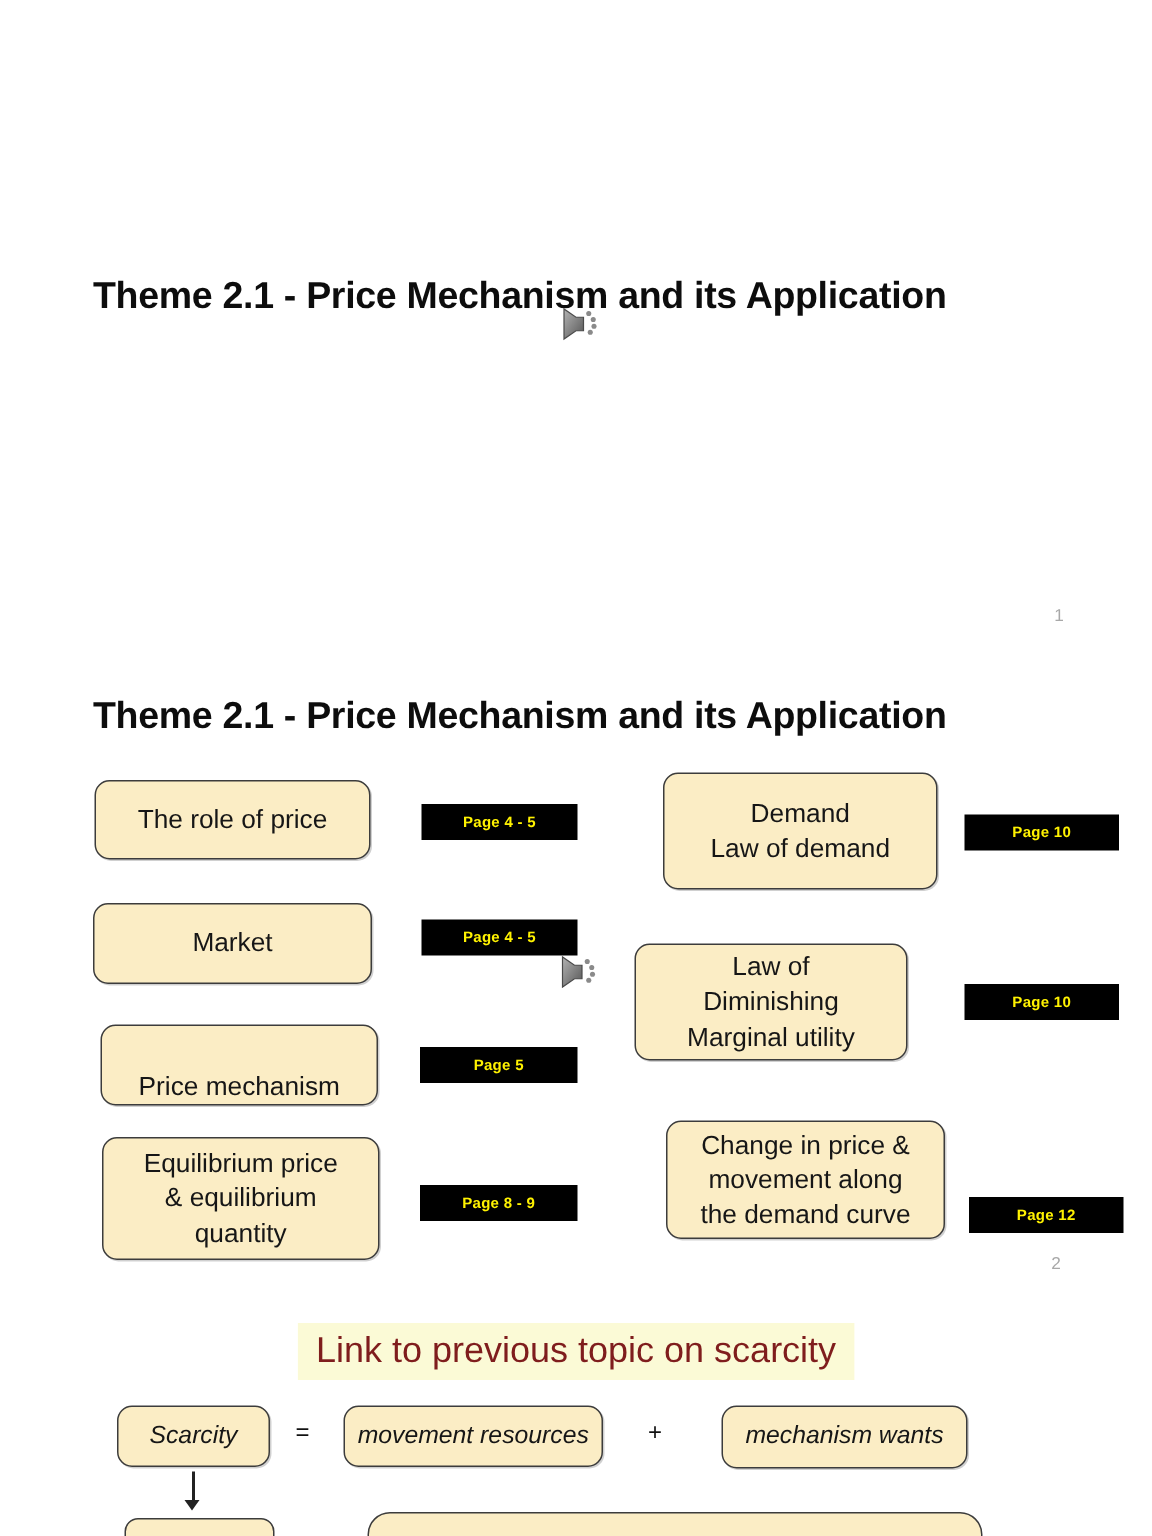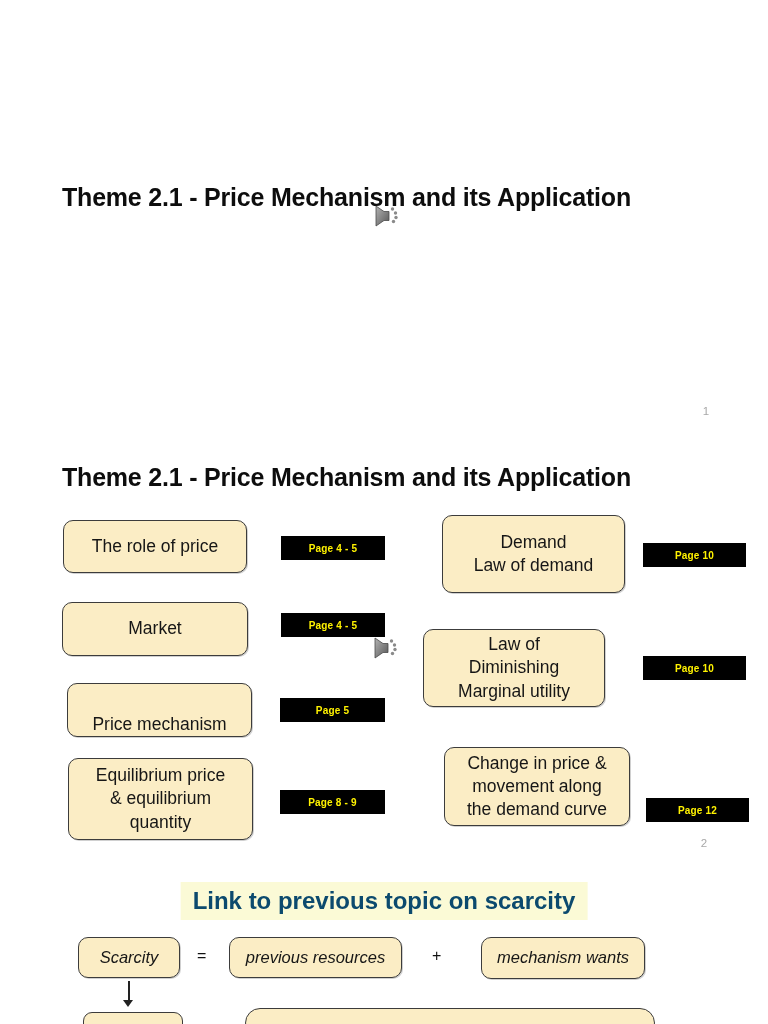--- a/index.html
+++ b/index.html
@@ -31,22 +31,22 @@
 
   .page-num {
     position:absolute; width:20px; text-align:center;
     font-size:11.5px; color:#a8a8a8;
   }
 
   .speaker { position:absolute; width:28px; height:28px; }
 
   .highlight-title {
     position:absolute; top:882px; left:50%; transform:translateX(-50%);
-    background:#FBFAD6; padding:5px 12px; font-size:24px; font-weight:bold;
-    color:#0c4a6e; white-space:nowrap;
+    background:#FBFAD6; padding:5px 12px; font-size:24px; font-weight:normal;
+    color:#7f1d1d; white-space:nowrap;
   }
 
   .op { position:absolute; font-size:16px; color:#111111; }
 
   .arrow-line { position:absolute; left:128px; top:981px; width:1.5px; height:20px; background:#222222; }
   .arrow-head { position:absolute; left:123px; top:1000px; width:0; height:0;
     border-left:5.5px solid transparent; border-right:5.5px solid transparent;
     border-top:7px solid #222222; }
 
   .partial-box {
@@ -131,21 +131,21 @@
 
   <div class="page-num" style="left:694px; top:837px;">2</div>
 
   <div class="highlight-title">Link to previous topic on scarcity</div>
 
   <div class="topic-box small" style="left:78px; top:937px; width:102px; height:41px;">
     <span class="box-text">Scarcity</span>
   </div>
   <div class="op" style="left:197px; top:947px;">=</div>
   <div class="topic-box small" style="left:229px; top:937px; width:173px; height:41px;">
-    <span class="box-text">previous resources</span>
+    <span class="box-text">movement resources</span>
   </div>
   <div class="op" style="left:432px; top:947px;">+</div>
   <div class="topic-box small" style="left:481px; top:937px; width:164px; height:42px;">
     <span class="box-text">mechanism wants</span>
   </div>
 
   <div class="arrow-line"></div>
   <div class="arrow-head"></div>
 
   <div class="partial-box" style="left:83px; top:1012px; width:100px; height:30px; border-radius:9px;"></div>

